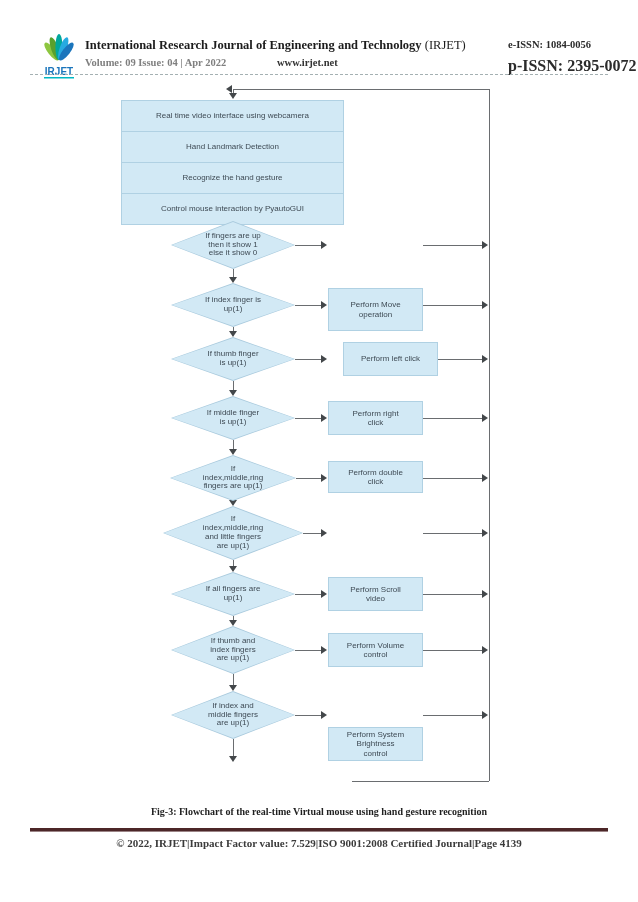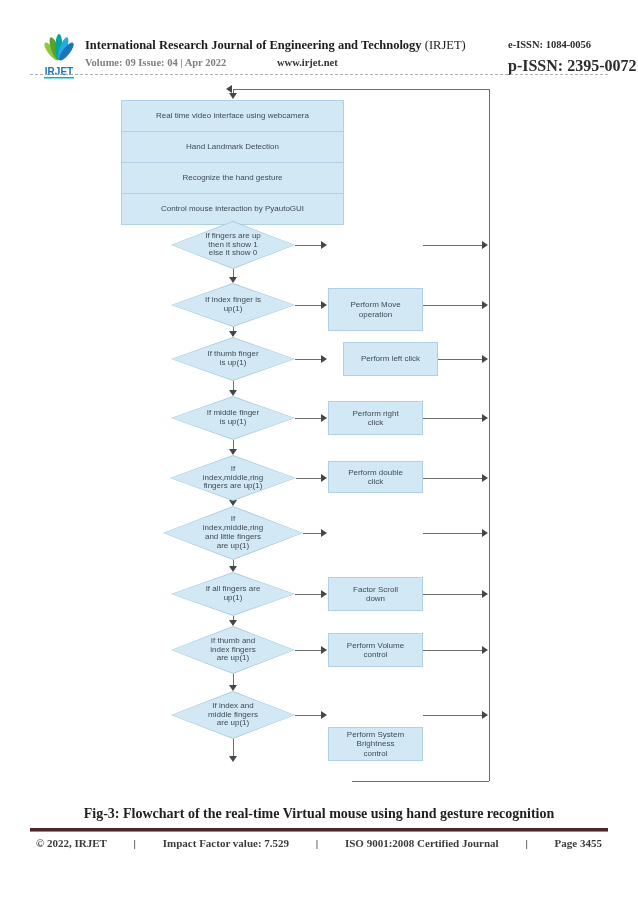--- a/index.html
+++ b/index.html
@@ -35,25 +35,25 @@
     font-size:8px; line-height:1.18; color:#3e4a54; white-space:pre-line; padding:15px;
   }
   .fc-stadium { border-radius:17px; }
   .fc-diamond { position:absolute; z-index:2; }
   .d-shape { position:absolute; inset:0; background:#a9cadd; clip-path:polygon(50% 0,100% 50%,50% 100%,0 50%); }
   .d-shape-in { position:absolute; inset:1px; background:#d2e9f5; clip-path:polygon(50% 0,100% 50%,50% 100%,0 50%); }
   .d-label { position:absolute; inset:0; display:flex; align-items:center; justify-content:center;
     text-align:center; font-size:8px; line-height:1.12; color:#3e4a54; white-space:pre-line; }
   
   .caption { position:absolute; left:0; right:0; top:806px; text-align:center;
-    font-family:"Liberation Serif", serif; font-weight:bold; font-size:14px; color:#1f1f1f; }
+    font-family:"Liberation Serif", serif; font-weight:bold; font-size:10px; color:#1f1f1f; }
   .f-rule1 { position:absolute; left:30px; top:828px; width:578px; height:3px; background:#4c2628; }
   .f-rule2 { position:absolute; left:30px; top:831px; width:578px; height:1px; background:#9b8486; }
   .f-row { position:absolute; left:36px; top:837px; width:566px; display:flex;
-    justify-content:space-between; font-family:"Liberation Serif", serif; font-weight:bold;
+    justify-content:center; font-family:"Liberation Serif", serif; font-weight:bold;
     font-size:11px; color:#3b3b3b; }
 </style>
 </head>
 <body>
 
 <div class="page">
 
   <svg class="h-logo" viewBox="0 0 46 46" xmlns="http://www.w3.org/2000/svg">
     <g>
       <ellipse cx="23" cy="16" rx="3.6" ry="11" fill="#8dc63f" transform="rotate(-38 23 28)"></ellipse>
@@ -174,21 +174,21 @@
       <div class="fc-line" style="left: 295px; top: 594px; width: 27px; height: 1px;"></div>
       <div class="fc-ah ah-right" style="left: 321px; top: 590px;"></div>
       <div class="fc-line" style="left: 423px; top: 594px; width: 60px; height: 1px;"></div>
       <div class="fc-ah ah-right" style="left: 482px; top: 590px;"></div>
       <div class="fc-diamond" style="left: 171px; top: 572px; width: 124px; height: 44px;">
         <div class="d-shape"></div>
         <div class="d-shape-in"></div>
         <div class="d-label">If all fingers are
 up(1)</div>
       </div>
-      <div class="fc-box" style="left: 328px; top: 577px; width: 95px; height: 34px;">Factor Scroll down</div>
+      <div class="fc-box" style="left: 328px; top: 577px; width: 95px; height: 34px;">Perform Scroll video</div>
       <div class="fc-line" style="left: 233px; top: 616px; width: 1px; height: 5px;"></div>
       <div class="fc-ah ah-down" style="left: 229px; top: 620px;"></div>
       <div class="fc-line" style="left: 295px; top: 650px; width: 27px; height: 1px;"></div>
       <div class="fc-ah ah-right" style="left: 321px; top: 646px;"></div>
       <div class="fc-line" style="left: 423px; top: 650px; width: 60px; height: 1px;"></div>
       <div class="fc-ah ah-right" style="left: 482px; top: 646px;"></div>
       <div class="fc-diamond" style="left: 171px; top: 626px; width: 124px; height: 48px;">
         <div class="d-shape"></div>
         <div class="d-shape-in"></div>
         <div class="d-label">If thumb and
@@ -221,15 +221,15 @@
 
   <div class="f-rule1"></div>
   <div class="f-rule2"></div>
   <div class="f-row">
     <span>© 2022, IRJET</span>
     <span>|</span>
     <span>Impact Factor value: 7.529</span>
     <span>|</span>
     <span>ISO 9001:2008 Certified Journal</span>
     <span>|</span>
-    <span>Page 3455</span>
+    <span>Page 4139</span>
   </div>
 </div>
 
 </body></html>

